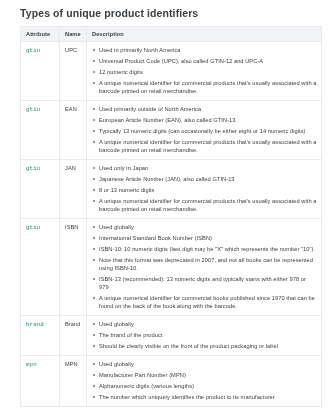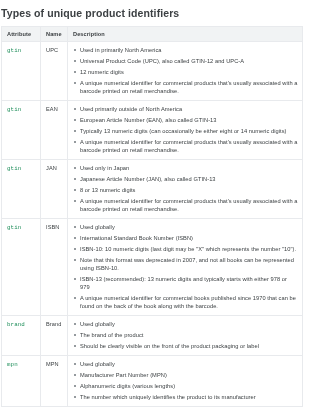--- a/index.html
+++ b/index.html
@@ -12,21 +12,21 @@
     height: 414px;
     overflow: hidden;
     font-family: "Liberation Sans", sans-serif;
     color: #3c4043;
     -webkit-font-smoothing: antialiased;
   }
   .page {
     width: 267px;
     height: 414px;
     box-sizing: border-box;
-    padding: 4px 16px 0 1px;
+    padding: 4px 16px 0 20px;
   }
   .page-title {
     font-size: 10.5px;
     font-weight: bold;
     color: #3c4043;
     letter-spacing: 0.1px;
     margin: 0 0 6px 0;
     line-height: 14px;
     padding-top: 2px;
   }

